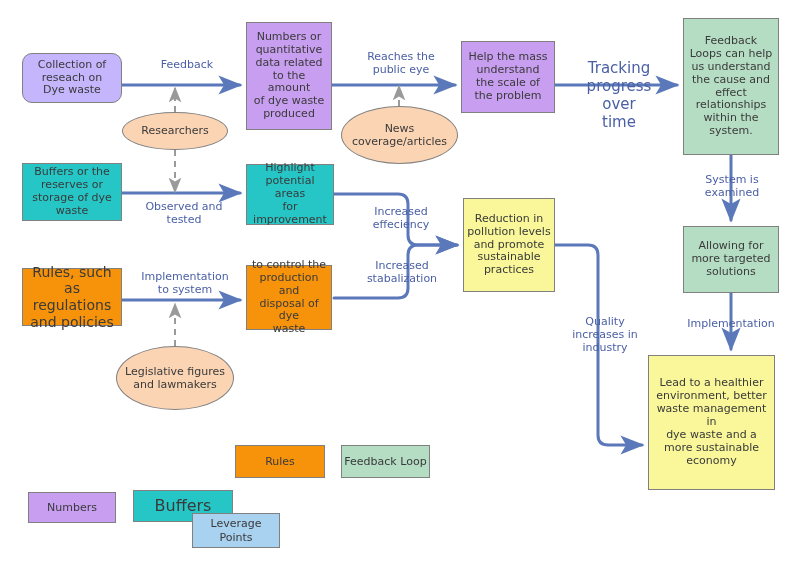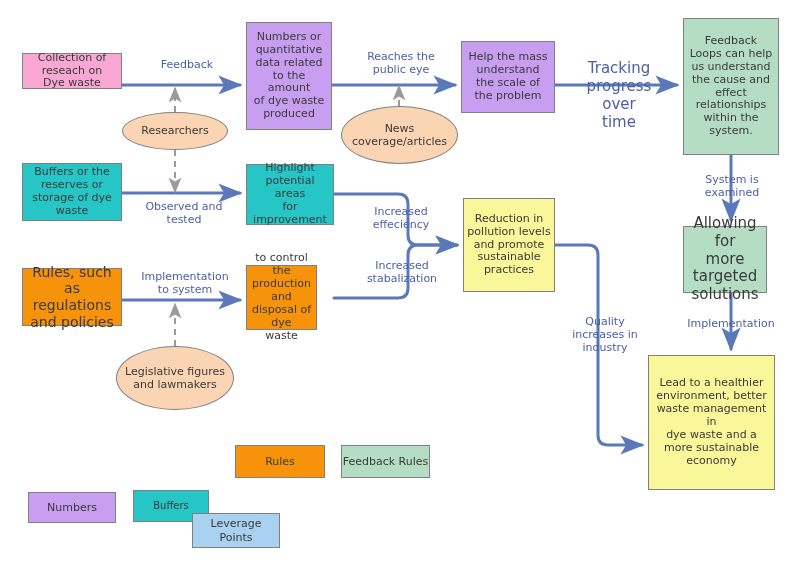--- a/index.html
+++ b/index.html
@@ -51,48 +51,48 @@
     </g>
     <g fill="none" stroke="#9a9a9a" stroke-width="2" stroke-dasharray="6,5" stroke-linecap="butt" marker-end="url(#ahg)">
       <path d="M175,112 L175,88"></path>
       <path d="M175,150 L175,192"></path>
       <path d="M399,106 L399,86"></path>
       <path d="M175,346 L175,304"></path>
     </g>
   </svg>
 
   <div id="nodes-layer">
-      <div class="node" style="left: 22px; top: 53px; width: 100px; height: 36px; background: #f9a8d4; border-color: rgb(128, 128, 128); color: rgb(58, 58, 58); font-size: 11px;">
+      <div class="node" style="left: 22px; top: 53px; width: 100px; height: 50px; background: #c4b5fd; border-color: rgb(128, 128, 128); color: rgb(58, 58, 58); font-size: 11px; border-radius: 10px;">
         <span>Collection of<br>reseach on<br>Dye waste</span>
       </div>
       <div class="node" style="left: 246px; top: 22px; width: 86px; height: 108px; background: rgb(200, 158, 240); border-color: rgb(128, 128, 128); color: rgb(58, 58, 58); font-size: 11px;">
         <span>Numbers or<br>quantitative<br>data related<br>to the amount<br>of dye waste<br>produced</span>
       </div>
       <div class="node" style="left: 461px; top: 41px; width: 94px; height: 72px; background: rgb(200, 158, 240); border-color: rgb(128, 128, 128); color: rgb(58, 58, 58); font-size: 11px;">
         <span>Help the mass<br>understand<br>the scale of<br>the problem</span>
       </div>
       <div class="node" style="left: 683px; top: 18px; width: 96px; height: 137px; background: rgb(181, 221, 196); border-color: rgb(128, 128, 128); color: rgb(58, 58, 58); font-size: 11px;">
         <span>Feedback<br>Loops can help<br>us understand<br>the cause and<br>effect<br>relationships<br>within the<br>system.</span>
       </div>
       <div class="node" style="left: 22px; top: 163px; width: 100px; height: 58px; background: rgb(38, 198, 198); border-color: rgb(128, 128, 128); color: rgb(58, 58, 58); font-size: 11px;">
         <span>Buffers or the<br>reserves or<br>storage of dye<br>waste</span>
       </div>
       <div class="node" style="left: 246px; top: 164px; width: 88px; height: 61px; background: rgb(38, 198, 198); border-color: rgb(128, 128, 128); color: rgb(58, 58, 58); font-size: 11px;">
         <span>Highlight<br>potential areas<br>for<br>improvement</span>
       </div>
       <div class="node" style="left: 463px; top: 198px; width: 92px; height: 94px; background: rgb(249, 247, 154); border-color: rgb(128, 128, 128); color: rgb(58, 58, 58); font-size: 11px;">
         <span>Reduction in<br>pollution levels<br>and promote<br>sustainable<br>practices</span>
       </div>
-      <div class="node" style="left: 683px; top: 226px; width: 84px; height: 67px; background: rgb(181, 221, 196); border-color: rgb(128, 128, 128); color: rgb(58, 58, 58); font-size: 15px;">
+      <div class="node" style="left: 683px; top: 226px; width: 96px; height: 67px; background: rgb(181, 221, 196); border-color: rgb(128, 128, 128); color: rgb(58, 58, 58); font-size: 11px;">
         <span>Allowing for<br>more targeted<br>solutions</span>
       </div>
       <div class="node" style="left: 22px; top: 268px; width: 100px; height: 58px; background: rgb(247, 147, 10); border-color: rgb(128, 128, 128); color: rgb(58, 58, 58); font-size: 14px;">
         <span>Rules, such as<br>regulations<br>and policies</span>
       </div>
-      <div class="node" style="left: 246px; top: 265px; width: 71px; height: 65px; background: rgb(247, 147, 10); border-color: rgb(128, 128, 128); color: rgb(58, 58, 58); font-size: 11px;">
+      <div class="node" style="left: 246px; top: 265px; width: 86px; height: 65px; background: rgb(247, 147, 10); border-color: rgb(128, 128, 128); color: rgb(58, 58, 58); font-size: 11px;">
         <span>to control the<br>production and<br>disposal of dye<br>waste</span>
       </div>
       <div class="node" style="left: 648px; top: 355px; width: 127px; height: 135px; background: rgb(249, 247, 154); border-color: rgb(128, 128, 128); color: rgb(58, 58, 58); font-size: 11px;">
         <span>Lead to a healthier<br>environment, better<br>waste management in<br>dye waste and a<br>more sustainable<br>economy</span>
       </div>
     </div>
   <div id="actors-layer">
       <div class="ellipse" style="left: 122px; top: 112px; width: 106px; height: 38px; background: rgb(251, 212, 180); border-color: rgb(128, 128, 128); font-size: 11px;">
         <span>Researchers</span>
       </div>
@@ -113,26 +113,26 @@
       <div class="edge-label" style="left: 352px; top: 259px; width: 100px; color: rgb(74, 95, 165); font-size: 11px;"><span>Increased<br>stabalization</span></div>
       <div class="edge-label" style="left: 126px; top: 270px; width: 118px; color: rgb(74, 95, 165); font-size: 11px;"><span>Implementation<br>to system</span></div>
       <div class="edge-label" style="left: 561px; top: 315px; width: 88px; color: rgb(74, 95, 165); font-size: 11px;"><span>Quality<br>increases in<br>industry</span></div>
       <div class="edge-label" style="left: 670px; top: 317px; width: 122px; color: rgb(74, 95, 165); font-size: 11px;"><span>Implementation</span></div>
     </div>
   <div id="legend-layer">
       <div class="legend-box" style="left: 235px; top: 445px; width: 90px; height: 33px; background: rgb(247, 147, 10); border-color: rgb(128, 128, 128); color: rgb(58, 58, 58); z-index: 10; font-size: 11px;">
         <span>Rules</span>
       </div>
       <div class="legend-box" style="left: 341px; top: 445px; width: 89px; height: 33px; background: rgb(181, 221, 196); border-color: rgb(128, 128, 128); color: rgb(58, 58, 58); z-index: 11; font-size: 11px;">
-        <span>Feedback Rules</span>
+        <span>Feedback Loop</span>
       </div>
       <div class="legend-box" style="left: 28px; top: 492px; width: 88px; height: 31px; background: rgb(200, 158, 240); border-color: rgb(128, 128, 128); color: rgb(58, 58, 58); z-index: 12; font-size: 11px;">
         <span>Numbers</span>
       </div>
-      <div class="legend-box" style="left: 133px; top: 490px; width: 76px; height: 32px; background: rgb(38, 198, 198); border-color: rgb(128, 128, 128); color: rgb(58, 58, 58); z-index: 13; font-size: 10px;">
+      <div class="legend-box" style="left: 133px; top: 490px; width: 100px; height: 32px; background: rgb(38, 198, 198); border-color: rgb(128, 128, 128); color: rgb(58, 58, 58); z-index: 13; font-size: 16px;">
         <span>Buffers</span>
       </div>
       <div class="legend-box" style="left: 192px; top: 513px; width: 88px; height: 35px; background: rgb(169, 210, 240); border-color: rgb(128, 128, 128); color: rgb(58, 58, 58); z-index: 14; font-size: 11px;">
         <span>Leverage<br>Points</span>
       </div>
     </div>
 
 </div>
 
 </body></html>

